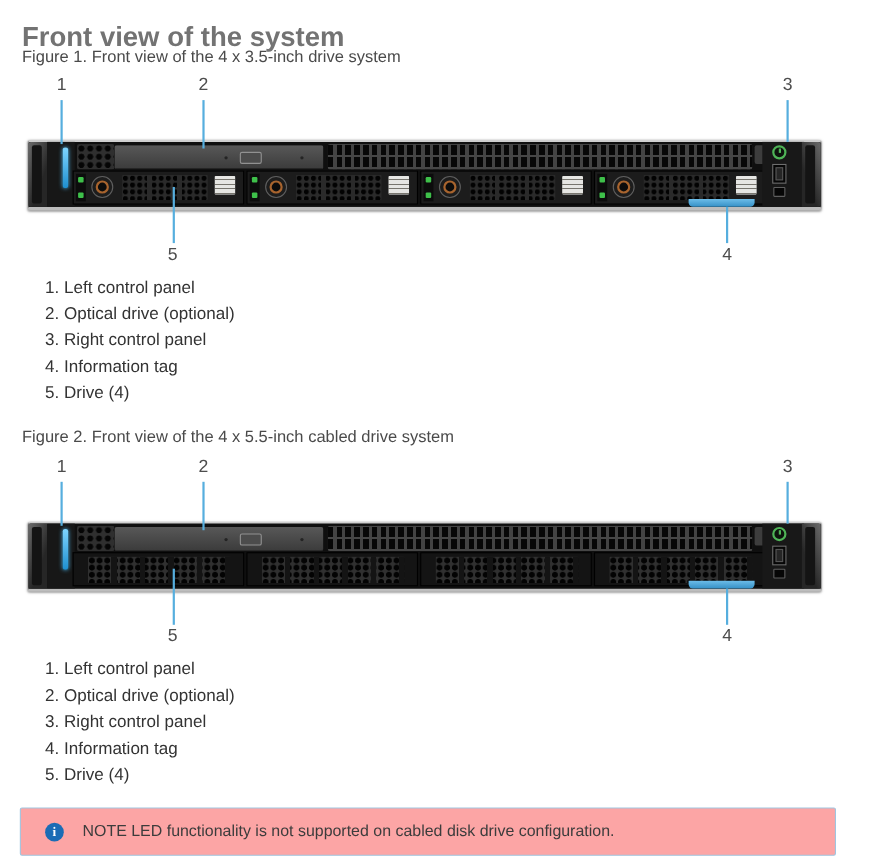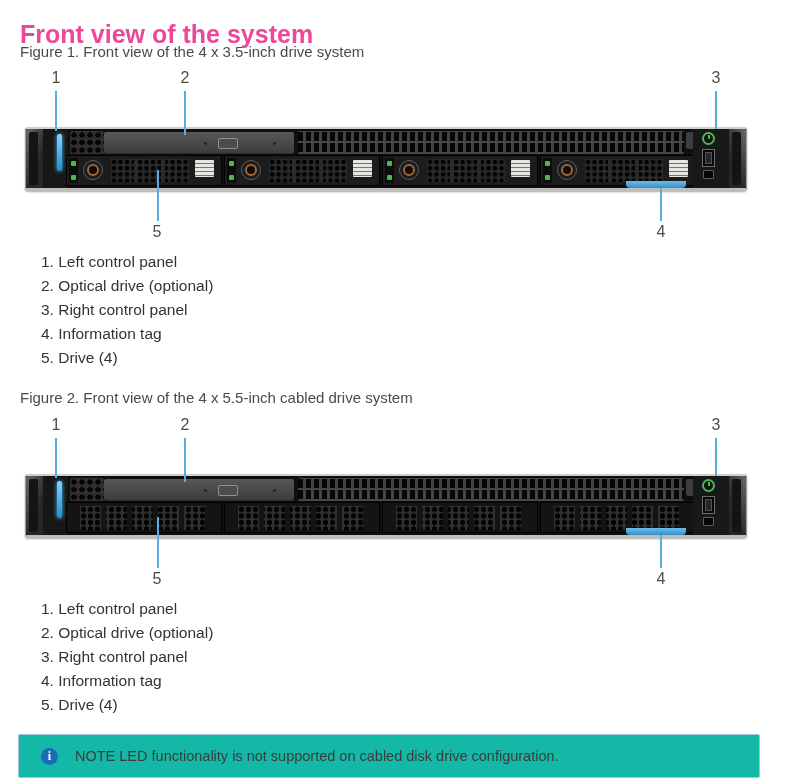--- a/index.html
+++ b/index.html
@@ -1,19 +1,19 @@
 <!DOCTYPE html>
 <html><head>
 <meta charset="utf-8">
 <style>
   html,body{margin:0;padding:0;}
   body{width:800px;height:784px;background:#ffffff;position:relative;overflow:hidden;
        font-family:"Liberation Sans", sans-serif;}
 
-  .page-title{position:absolute;left:20px;top:3px;font-size:25px;font-weight:700;color:#ec4899;}
+  .page-title{position:absolute;left:20px;top:3px;font-size:25px;font-weight:700;color:#737373;}
   .fig-caption{position:absolute;left:20px;font-size:15px;color:#4a4a4a;}
 
   .fig-graphic{position:absolute;left:0;width:800px;height:185px;}
   .co{position:absolute;top:4px;width:18px;text-align:center;font-size:16px;color:#4d4d4d;}
   .lead{position:absolute;width:2px;background:#56aede;z-index:6;}
 
   
   .chassis{position:absolute;left:25px;top:62px;width:722px;height:64px;box-sizing:border-box;
            background:#0f0f0f;border:1px solid #9a9a9a;border-top:2px solid #cfcfcf;
            border-bottom:3px solid #bdbdbd;border-radius:3px;box-shadow:0 1px 2px rgba(0,0,0,.35);}
@@ -79,21 +79,21 @@
 
   .itag{left:600px;top:52px;width:60px;height:7px;border-radius:0 0 4px 4px;z-index:3;
         background:linear-gradient(#6cbce8,#3590c6);}
 
   
   .plist{position:absolute;left:41px;}
   .pitem{font-size:15.5px;color:#333;line-height:24px;}
 
   
   .note{position:absolute;left:18px;top:734px;width:742px;height:44px;box-sizing:border-box;
-        background:#14b8a6;border:1px solid #9fc5e0;border-radius:2px;
+        background:#fca5a5;border:1px solid #9fc5e0;border-radius:2px;
         display:flex;align-items:center;gap:17px;padding-left:22px;}
   .note-icon{width:17px;height:17px;border-radius:50%;background:#1b6cb5;position:relative;flex:0 0 auto;}
   .note-icon::after{content:"i";position:absolute;inset:0;display:flex;align-items:center;justify-content:center;
         color:#fff;font:bold 12px "Liberation Serif",serif;}
   .note-text{font-size:14.5px;color:#3c3c3c;}
 </style>
 </head>
 <body>
 
 <h1 class="page-title">Front view of the system</h1>

